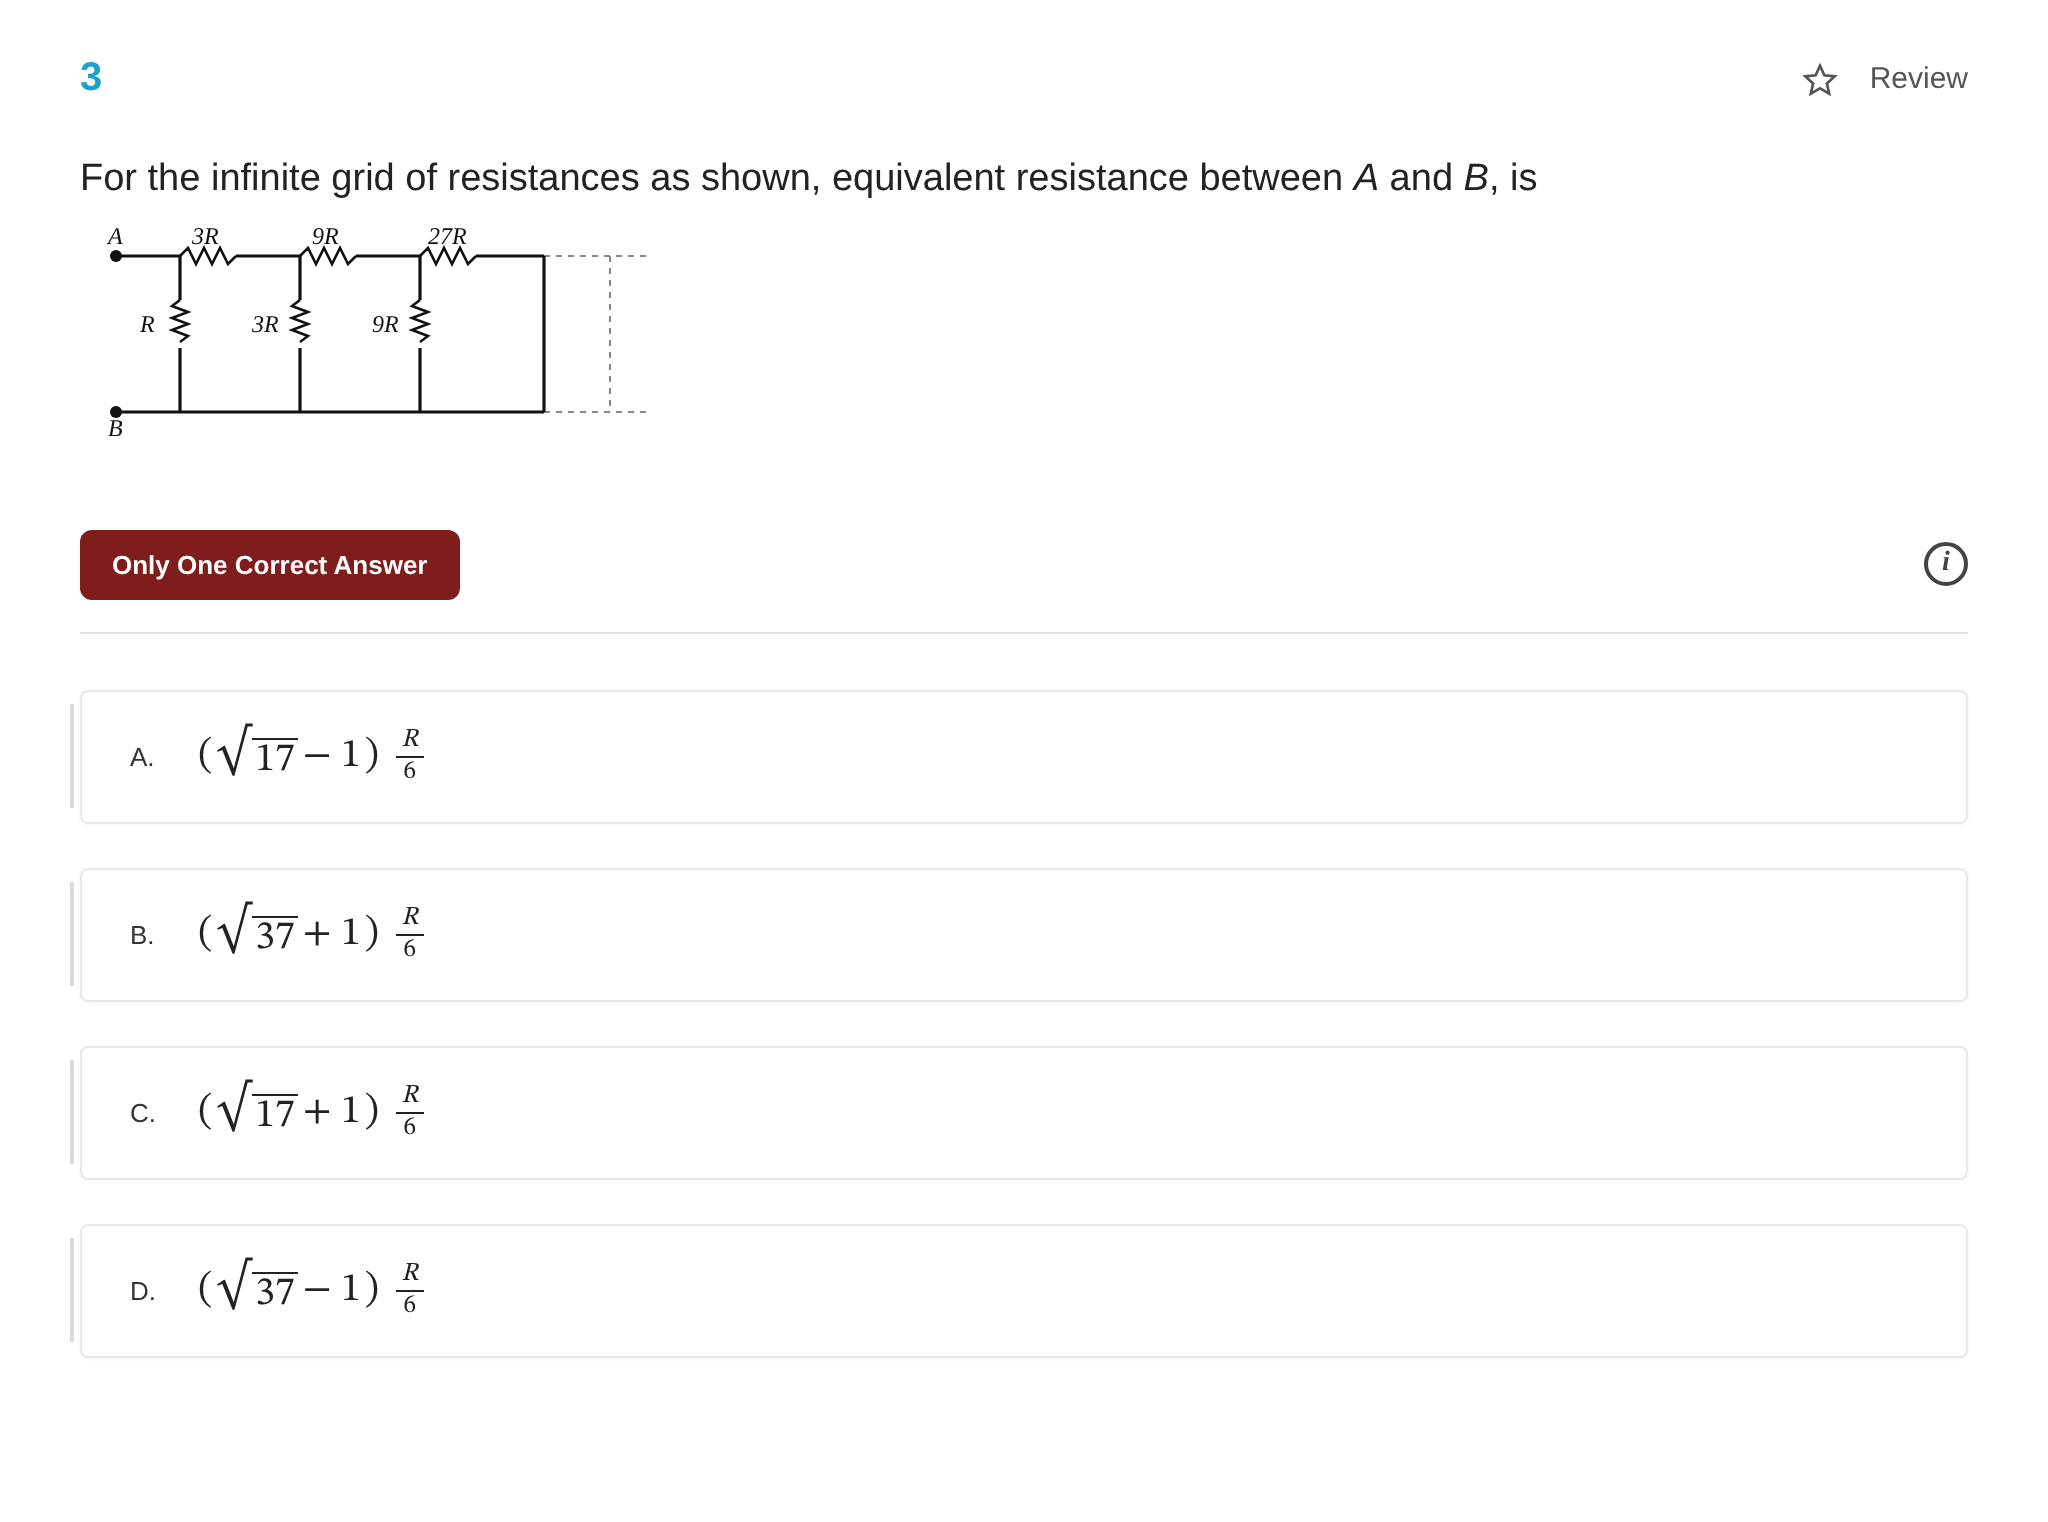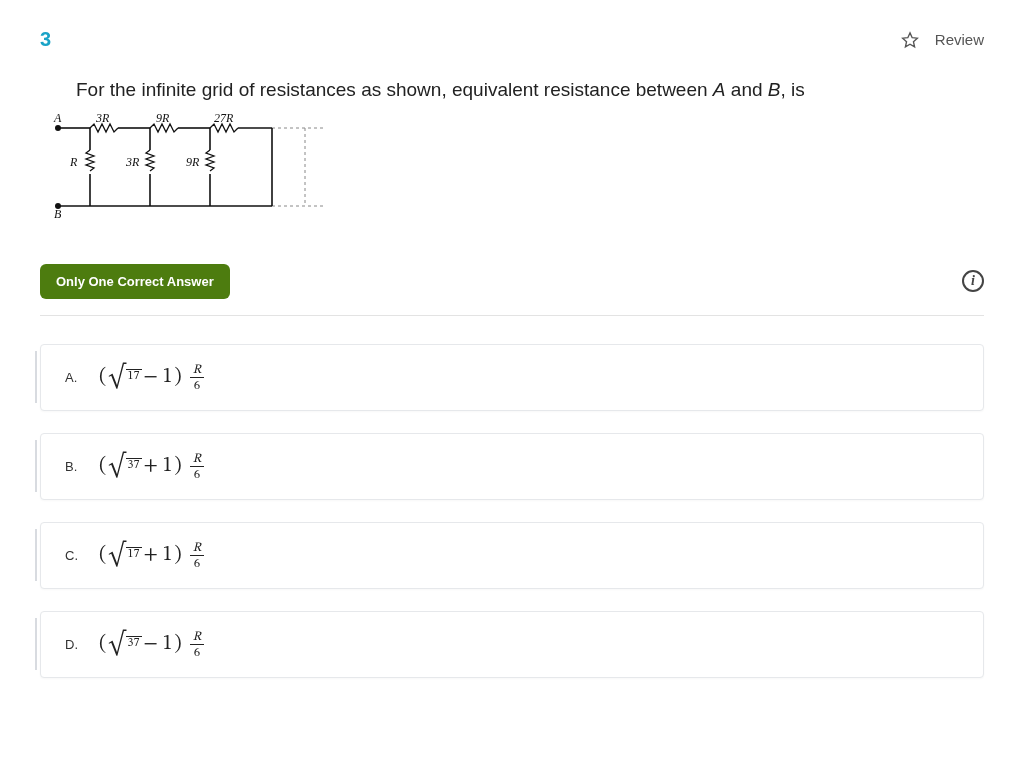--- a/index.html
+++ b/index.html
@@ -29,36 +29,35 @@
     color: #555;
     font-size: 15px;
     cursor: pointer;
   }
   .review svg { stroke: #555; }
   .qtext {
     font-size: 19px;
     color: #222;
     margin-bottom: 6px;
     line-height: 1.4;
-    margin-left: 36px;
   }
   .qtext em { font-style: italic; }
   .diagram {
     margin-top: 2px;
     margin-bottom: 40px;
   }
   .answer-type-row{
     display:flex; justify-content:space-between; align-items:center;
     border-bottom: 1px solid #e3e3e3;
     padding-bottom: 16px;
     margin-bottom: 28px;
   }
   .answer-type {
     display: inline-block;
-    background: #4d7c0f;
+    background: #7f1d1d;
     color: #fff;
     font-size: 13px;
     font-weight: 600;
     padding: 10px 16px;
     border-radius: 6px;
   }
   .info-icon{
     width:22px;height:22px;border:2px solid #444;border-radius:50%;
     display:flex;align-items:center;justify-content:center;
     font-family: Georgia, serif; font-style: italic; font-size:14px; font-weight:bold;
@@ -89,21 +88,21 @@
     min-width:16px;
   }
   .opt-math {
     font-family: "Cambria Math","STIX Two Math","Latin Modern Math", Georgia, serif;
     font-size: 20px;
     color:#222;
     display:flex; align-items:center; gap:2px;
   }
   .sqrt { display:inline-flex; align-items:flex-start; }
   .sqrt .rad { font-size:22px; line-height:1; }
-  .sqrt .arg { border-top: 1.4px solid #222; padding: 0 2px; line-height:1; font-size:12px; margin-top:3px;}
+  .sqrt .arg { border-top: 1.4px solid #222; padding: 0 2px; line-height:1; font-size:20px; margin-top:3px;}
   .frac { display:inline-flex; flex-direction:column; align-items:center; font-size:13px; line-height:1; margin-left:6px;}
   .frac .num { border-bottom:1.2px solid #222; padding:0 3px 1px; font-style:italic;}
   .frac .den { padding-top:1px; }
 </style>
 </head>
 <body>
 
 <div class="top-row">
   <div class="qnum">3</div>
   <div class="review">

